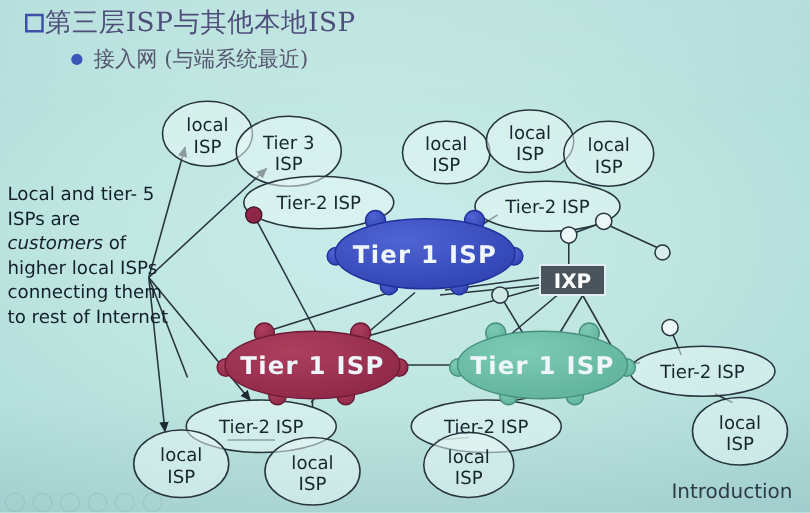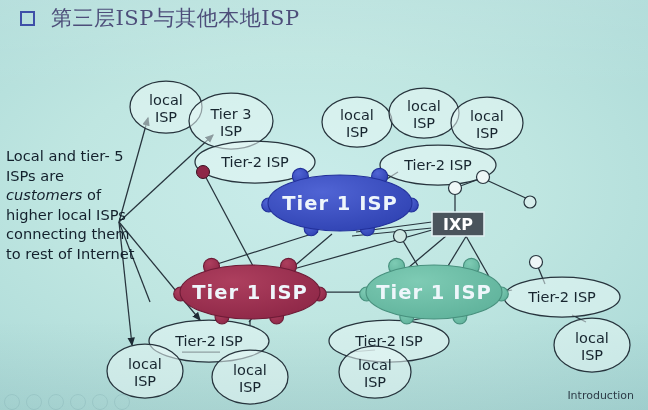--- a/index.html
+++ b/index.html
@@ -14,60 +14,64 @@
       radial-gradient(ellipse 520px 300px at 46% 46%, #c9ecea 0%, #bfe6e1 45%, #a9d8d6 100%);
   }
   
   #stage:after{
     content:"";position:absolute;inset:0;pointer-events:none;
     background:linear-gradient(180deg, rgba(255,255,255,.10) 0%, rgba(255,255,255,0) 22%,
                rgba(0,0,0,0) 78%, rgba(0,40,50,.06) 100%);
   }
   
   #header{position:absolute;left:0;top:0;width:648px;height:70px;z-index:6;}
-  .hdr-line1{position:absolute;left:20px;top:4px;display:flex;align-items:center;gap:16px;justify-content:flex-end;}
+  .hdr-line1{position:absolute;left:20px;top:4px;display:flex;align-items:center;gap:1px;justify-content:flex-end;}
   .sq-bullet{width:11px;height:11px;border:2px solid #3e4fa8;background:transparent;display:inline-block;}
   .hdr-t1{
     font-family:"DejaVu Serif", serif;font-size:21px;color:#4d4e7a;letter-spacing:.5px;
     white-space:nowrap;
   }
   .hdr-line2{position:absolute;left:57px;top:36px;display:flex;align-items:center;gap:9px;}
   .dot-bullet{width:9px;height:9px;border-radius:50%;background:#3b57b8;display:inline-block;}
   .hdr-t2{
     font-family:"DejaVu Serif", serif;font-size:17px;color:#55566f;white-space:nowrap;
   }
   
   #leftnote{
     position:absolute;left:6px;top:146px;width:132px;z-index:5;
     font-family:"DejaVu Sans", sans-serif;
     font-size:14.6px;line-height:19.6px;color:#13202c;
   }
   #leftnote .it{font-style:italic;}
   
   #footer{
     position:absolute;right:14px;bottom:8px;z-index:6;
-    font-family:"DejaVu Sans", sans-serif;font-size:11px;color:#2c3b47;margin-left:24px;
+    font-family:"DejaVu Sans", sans-serif;font-size:16px;color:#2c3b47;margin-left:24px;
   }
   
   #ghostbar{position:absolute;left:4px;bottom:0px;display:flex;gap:6px;z-index:4;opacity:.22;}
   #ghostbar span{width:14px;height:14px;border-radius:50%;border:1.5px solid #6d9aa0;display:block;}
   
   #diagram{position:absolute;left:0;top:0;width:648px;height:410px;z-index:3;}
   .lbl{font-family:"DejaVu Sans", sans-serif;fill:#17252f;}
   .lbl-white{font-family:"DejaVu Sans", sans-serif;fill:#eef6fb;font-weight:bold;}
 </style>
 </head>
 <body>
 
 <div id="stage">
 
   <div id="header">
     <div class="hdr-line1">
       <span class="sq-bullet"></span>
       <span class="hdr-t1">第三层ISP与其他本地ISP</span>
+    </div>
+    <div class="hdr-line2">
+      <span class="dot-bullet"></span>
+      <span class="hdr-t2">接入网 (与端系统最近)</span>
     </div>
   </div>
 
   <div id="leftnote"><span>Local and tier- 5 ISPs are </span><span class="it">customers</span><span> of higher local ISPs connecting them to rest of Internet</span></div>
 
   <svg id="diagram" viewBox="0 0 648 410">
     <defs>
       <marker id="arrow" markerWidth="8" markerHeight="8" refX="6" refY="3" orient="auto">
         <path d="M0,0 L7,3 L0,6 z" fill="#1d2a34"></path>
       </marker>

